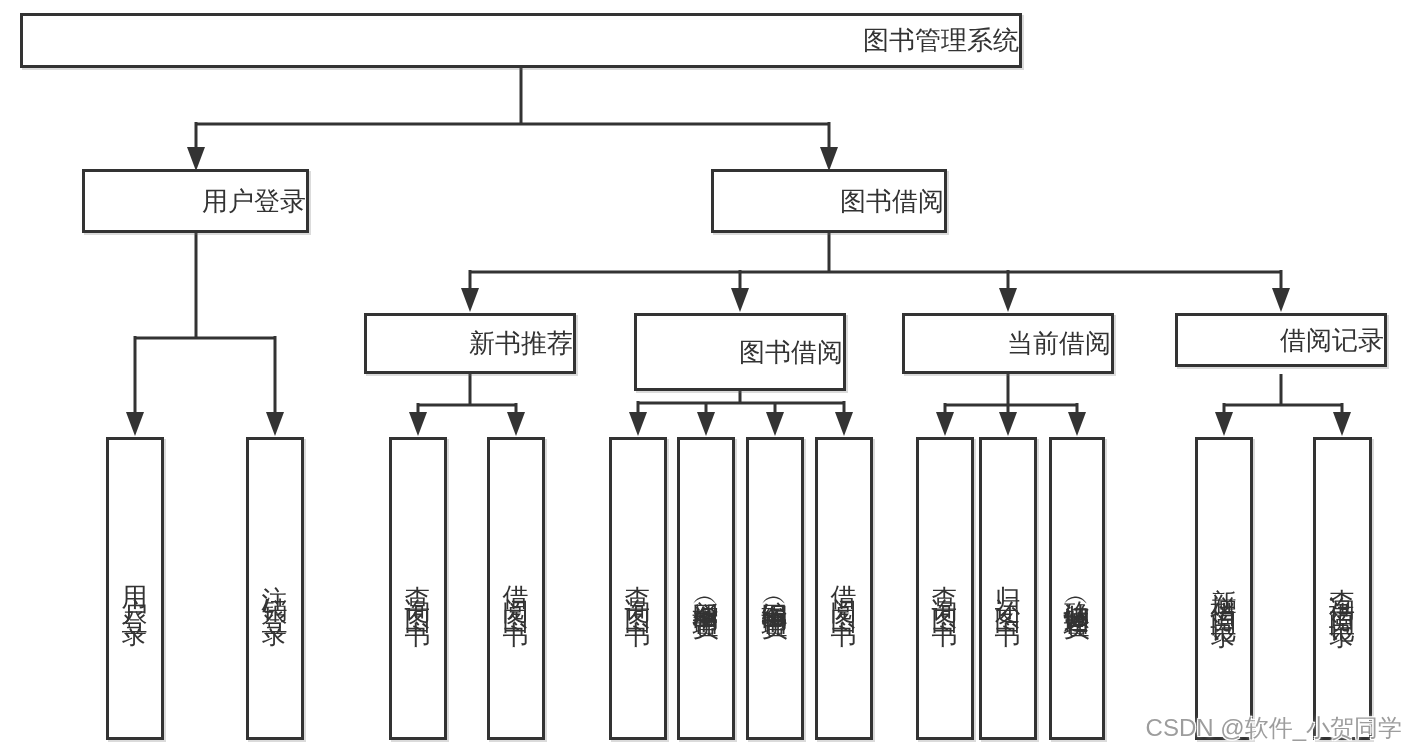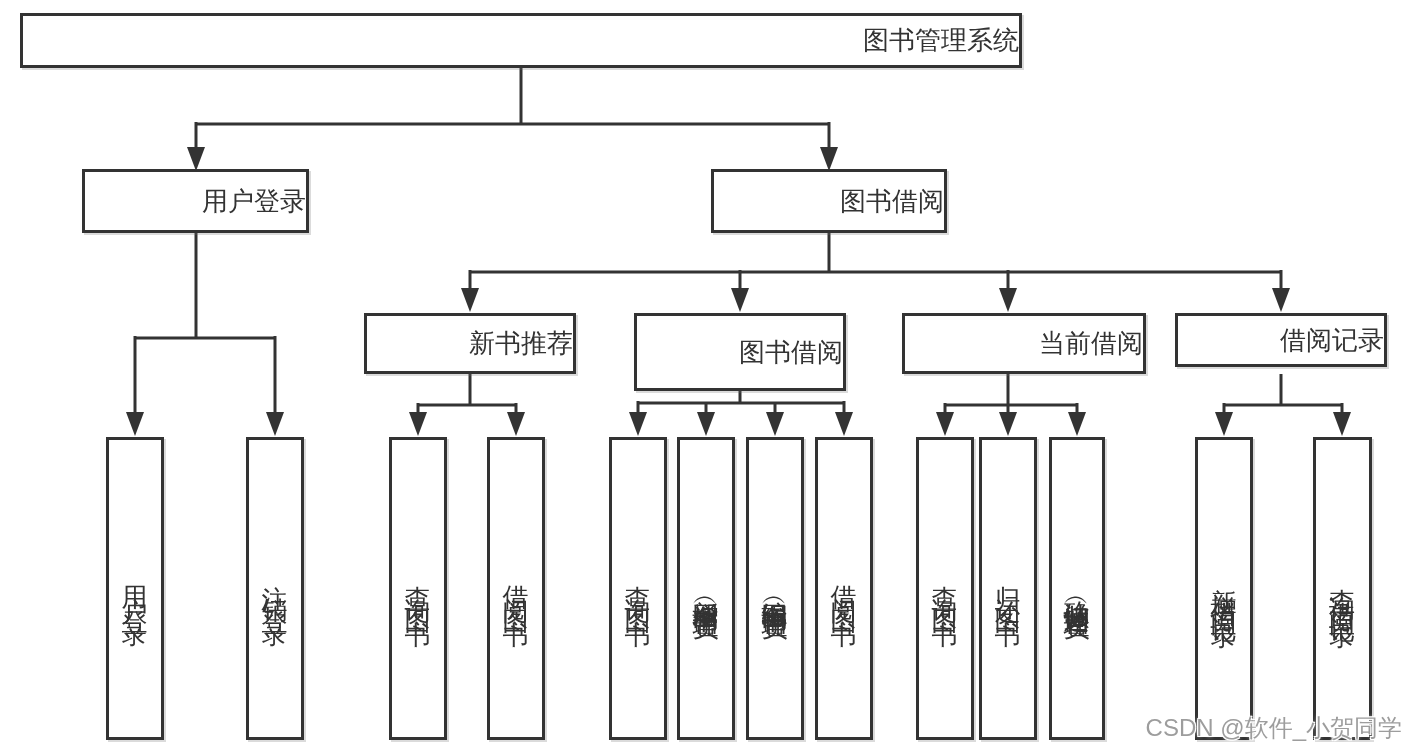--- a/index.html
+++ b/index.html
@@ -141,21 +141,21 @@
   <div class="hnode" style="left:711px;top:169px;width:236px;height:64px;">
     <span>图书借阅</span>
   </div>
 
   <div class="hnode" style="left:364px;top:313px;width:212px;height:61px;">
     <span>新书推荐</span>
   </div>
   <div class="hnode" style="left:634px;top:313px;width:212px;height:78px;">
     <span>图书借阅</span>
   </div>
-  <div class="hnode" style="left:902px;top:313px;width:244px;height:61px;">
+  <div class="hnode" style="left:902px;top:313px;width:212px;height:61px;">
     <span>当前借阅</span>
   </div>
   <div class="hnode" style="left:1175px;top:313px;width:212px;height:54px;">
     <span>借阅记录</span>
   </div>
 
   <div class="vnode len4" style="left:106px;">
     <span>用户登录</span>
   </div>
   <div class="vnode len4" style="left:246px;">

